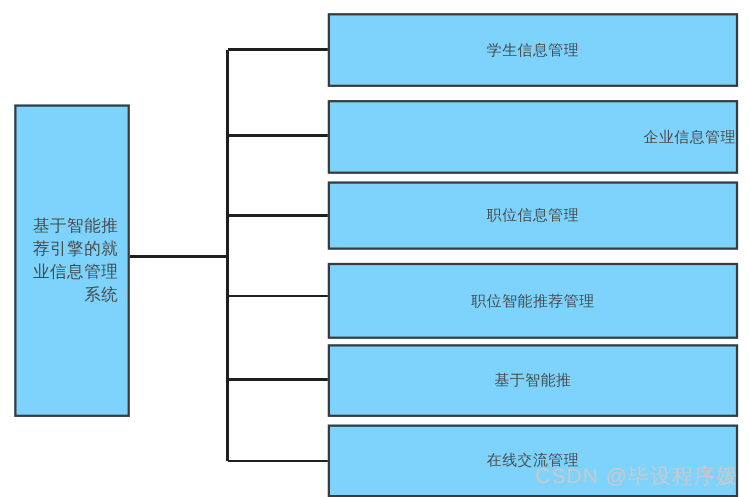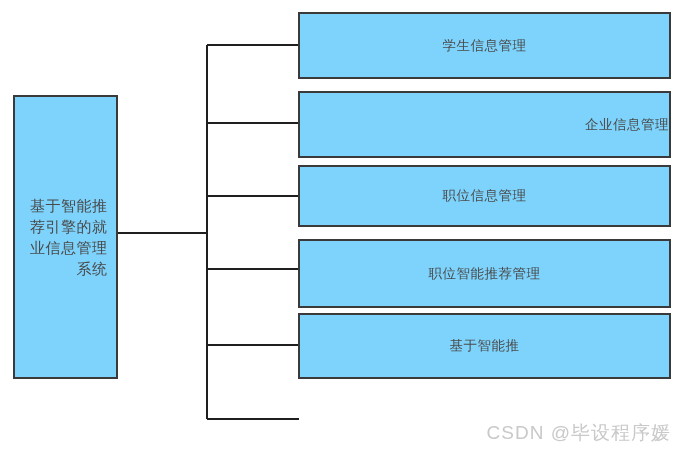--- a/index.html
+++ b/index.html
@@ -118,16 +118,19 @@
   </div>
 
   <div class="node-box child-node" id="child-node-3">
     <span class="node-label">职位智能推荐管理</span>
   </div>
 
   <div class="node-box child-node" id="child-node-4">
     <span class="node-label">基于智能推</span>
   </div>
 
+  <div class="node-box child-node" id="child-node-5">
+    <span class="node-label">在线交流管理</span>
+  </div>
 
   <div id="watermark">CSDN @毕设程序媛</div>
 
 </div>
 
 </body></html>

